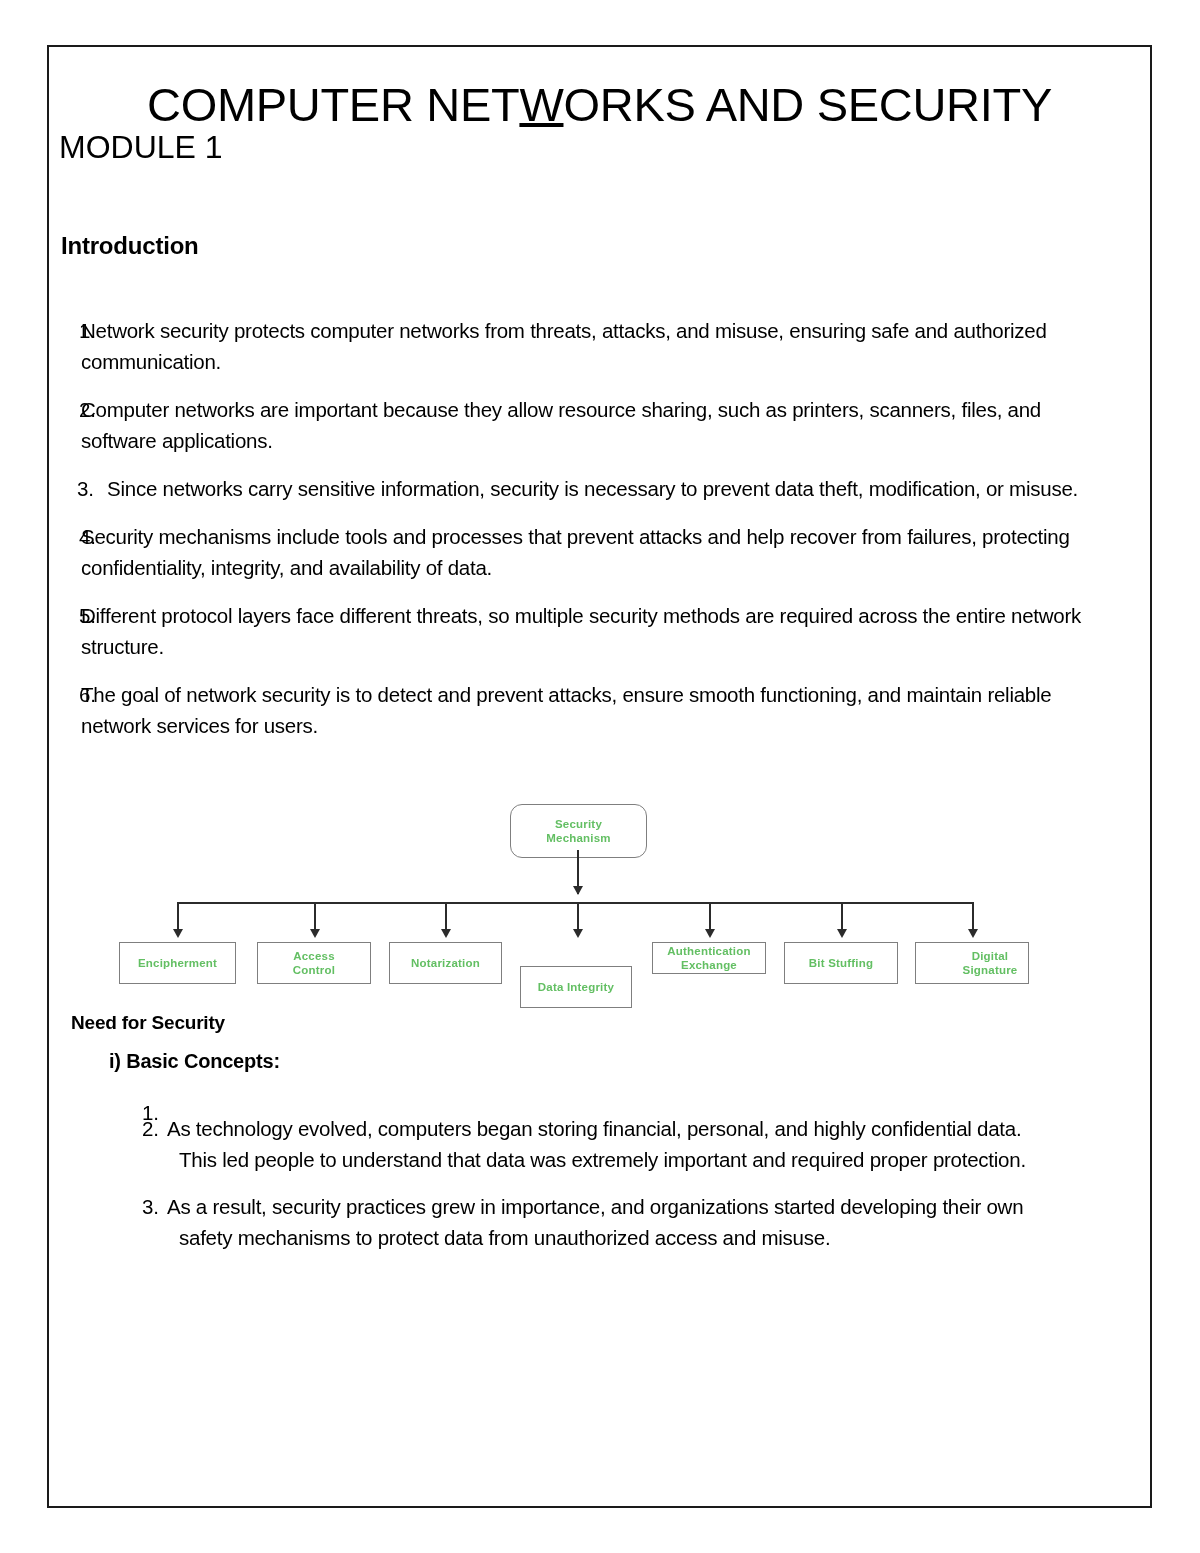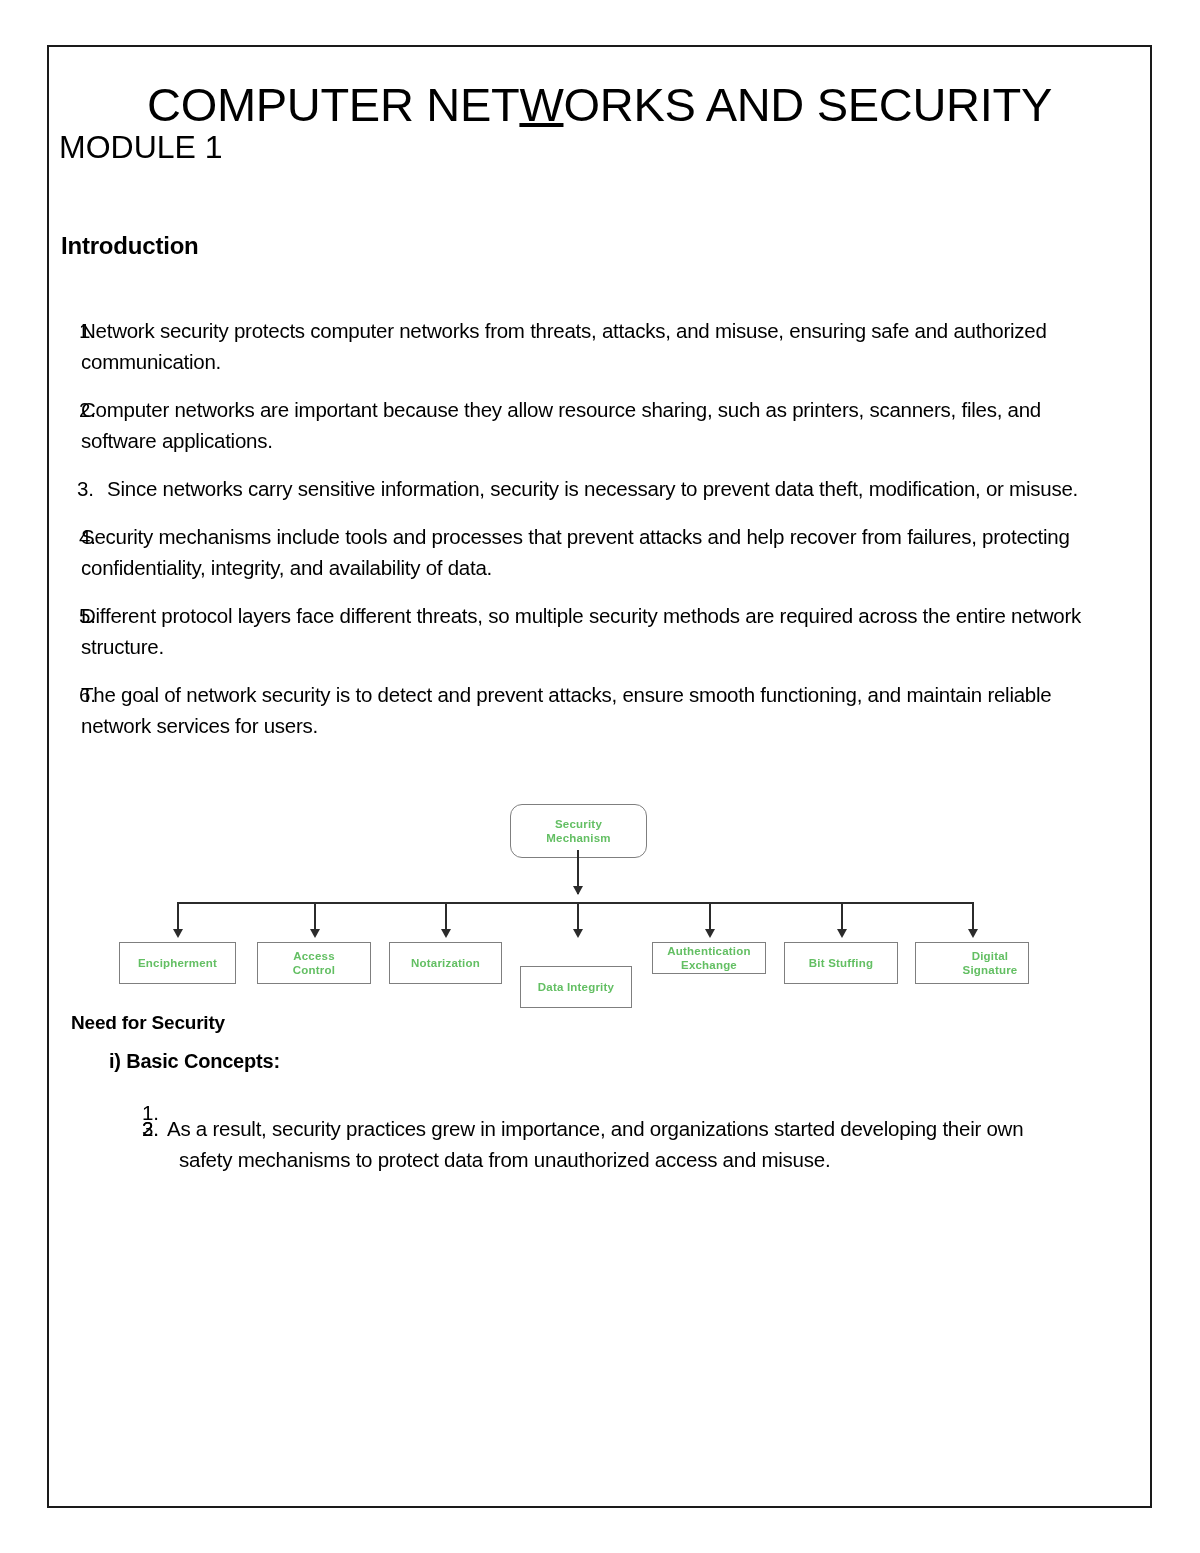--- a/index.html
+++ b/index.html
@@ -277,20 +277,21 @@
 
     <div class="sub-heading">Need for Security</div>
     <div class="sub-sub-heading">i) Basic Concepts:</div>
 
     <div id="basic-list">
       <div class="li-row">
         <span class="li-num">1.</span>
       </div>
       <div class="li-row">
         <span class="li-num">2.</span>
+        <span class="li-body">As technology evolved, computers began storing financial, personal, and highly confidential data. This led people to understand that data was extremely important and required proper protection.</span>
       </div>
       <div class="li-row">
         <span class="li-num">3.</span>
         <span class="li-body">As a result, security practices grew in importance, and organizations started developing their own safety mechanisms to protect data from unauthorized access and misuse.</span>
       </div>
     </div>
 
   </div>
 </div>
 

